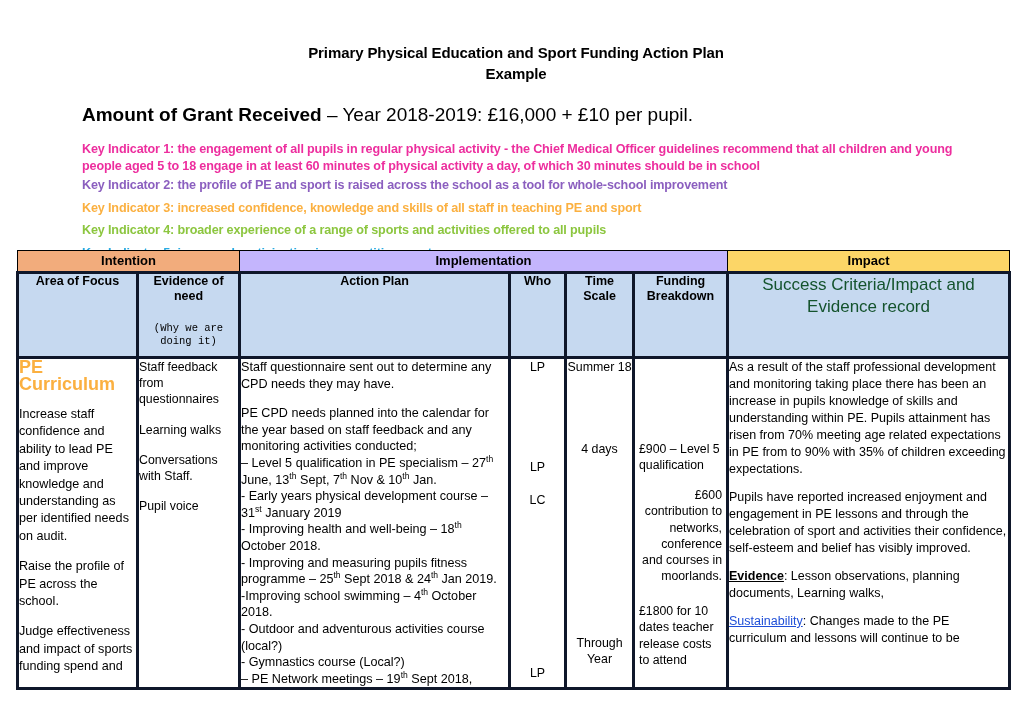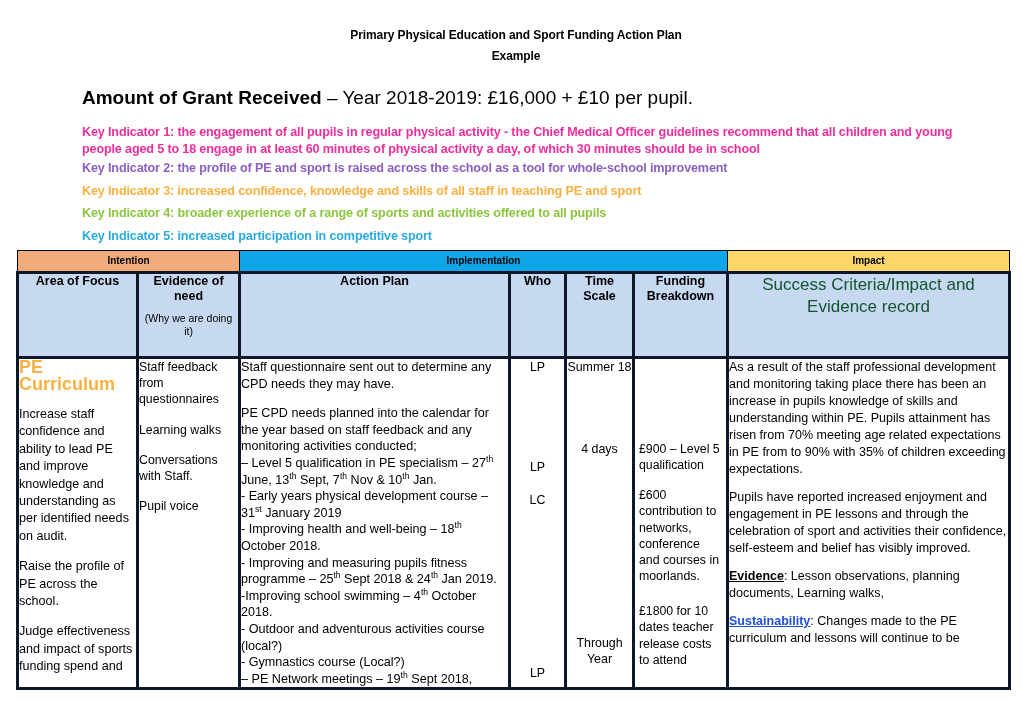--- a/index.html
+++ b/index.html
@@ -20,24 +20,24 @@
     width: 1024px;
     height: 703px;
     position: relative;
     box-sizing: border-box;
   }
 
   
   .doc-title {
     text-align: center;
     font-weight: bold;
-    font-size: 12px;
+    font-size: 15px;
     line-height: 21px;
     letter-spacing: -0.1px;
-    padding-top: 25px;
+    padding-top: 42px;
     margin-left: 8px;
   }
   .doc-title .line2 {
     display: block;
   }
 
   .grant-line {
     margin: 22px 0 0 82px;
     font-size: 19px;
     line-height: 18px;
@@ -88,27 +88,27 @@
   col.c-action  { width: 270px; }
   col.c-who     { width: 56px; }
   col.c-time    { width: 68px; }
   col.c-fund    { width: 94px; }
   col.c-impact  { width: 282px; }
 
   
   .band {
     text-align: center;
     font-weight: bold;
-    font-size: 10px;
+    font-size: 13px;
     height: 20px;
     line-height: 20px;
     border: 1px solid #000 !important;
   }
   .band-intention { background: #F2AC7C; }
-  .band-impl      { background: #0ea5e9; }
+  .band-impl      { background: #c4b5fd; }
   .band-impact    { background: #FCD667; }
 
   
   .hcell {
     background: #C6D9F0;
     text-align: center;
     font-weight: bold;
     font-size: 12.5px;
     height: 82px;
     vertical-align: middle;
@@ -116,21 +116,22 @@
     padding: 0 3px;
   }
   .hcell.small-note {
     font-weight: bold;
   }
   .hcell .note {
     display: block;
     font-weight: normal;
     font-size: 10.5px;
     line-height: 13px;
-    margin-top: 8px;
+    margin-top: 18px;
+    font-family: Liberation Mono, monospace;
   }
   .hcell.success {
     color: #14532d;
     font-weight: normal;
     font-size: 17px;
     line-height: 22px;
   }
 
   
   .bcell {
@@ -194,21 +195,21 @@
     margin: 0 0 11px 0;
     font-size: 12.5px;
     line-height: 17px;
   }
   .impact-para.tight { margin-bottom: 0; }
   .ev-label {
     font-weight: bold;
     text-decoration: underline;
   }
   .sus-label {
-    font-weight: bold;
+    font-weight: normal;
     text-decoration: underline;
     color: #1F4FD8;
   }
 </style>
 </head>
 <body>
 
 <div class="page">
 
   <div class="doc-title">
@@ -301,21 +302,21 @@
             <div class="stack">
               <div class="pin" style="top:0px;">Summer 18</div>
               <div class="pin" style="top:82px;">4 days</div>
               <div class="pin" style="top:276px;">Through Year</div>
             </div>
           </td>
 
           <td class="bcell">
             <div class="stack">
               <div class="fund-item" style="top:82px;">£900 – Level 5 qualification</div>
-              <div class="fund-item" style="top:128px;">£600 contribution to networks, conference and courses in moorlands.</div>
+              <div class="fund-item" style="top:128px;text-align:right;">£600 contribution to networks, conference and courses in moorlands.</div>
               <div class="fund-item" style="top:244px;">£1800 for 10 dates teacher release costs to attend</div>
             </div>
           </td>
 
           <td class="bcell">
             <p class="impact-para">As a result of the staff professional development and monitoring taking place there has been an increase in pupils knowledge of skills and understanding within PE. Pupils attainment has risen from 70% meeting age related expectations in PE from to 90%  with 35% of children exceeding expectations.</p>
             <p class="impact-para">Pupils have reported increased enjoyment and engagement in PE lessons and through the celebration of sport and activities their confidence, self-esteem and belief has visibly improved.</p>
             <p class="impact-para">
               <span class="ev-label">Evidence</span><span>: Lesson observations, planning documents, Learning walks,</span>
             </p>

